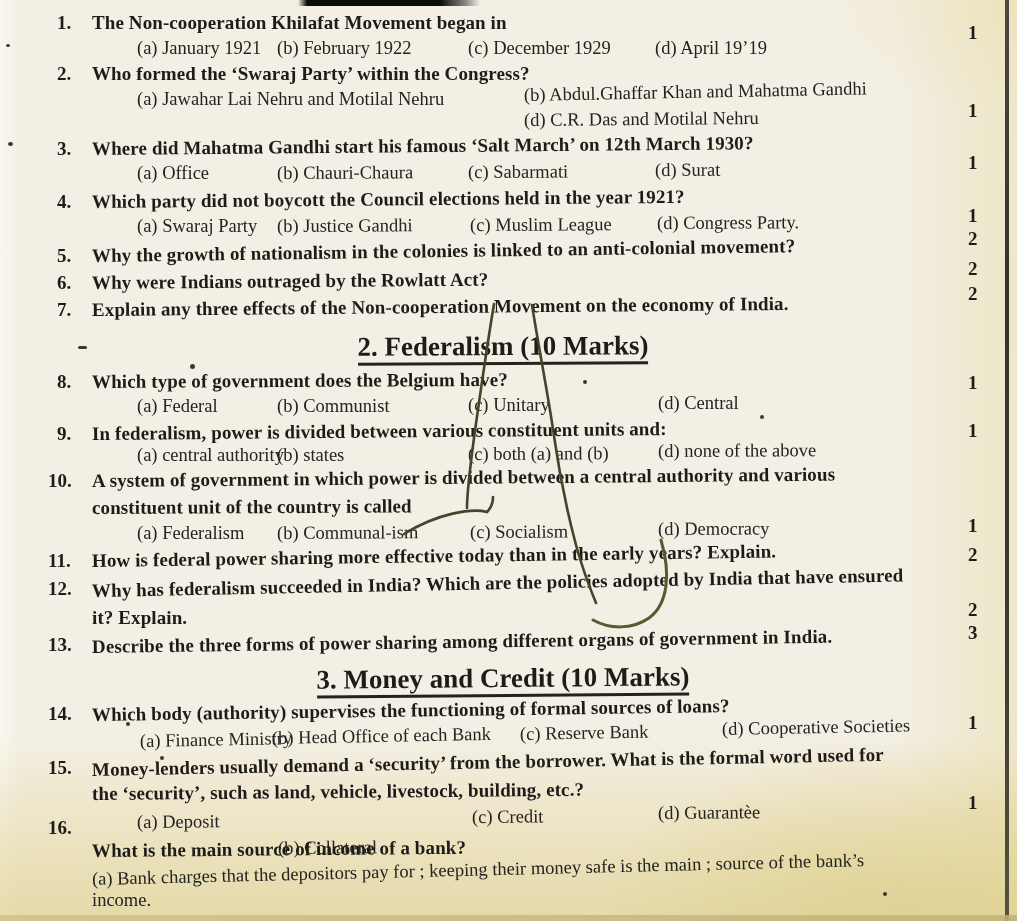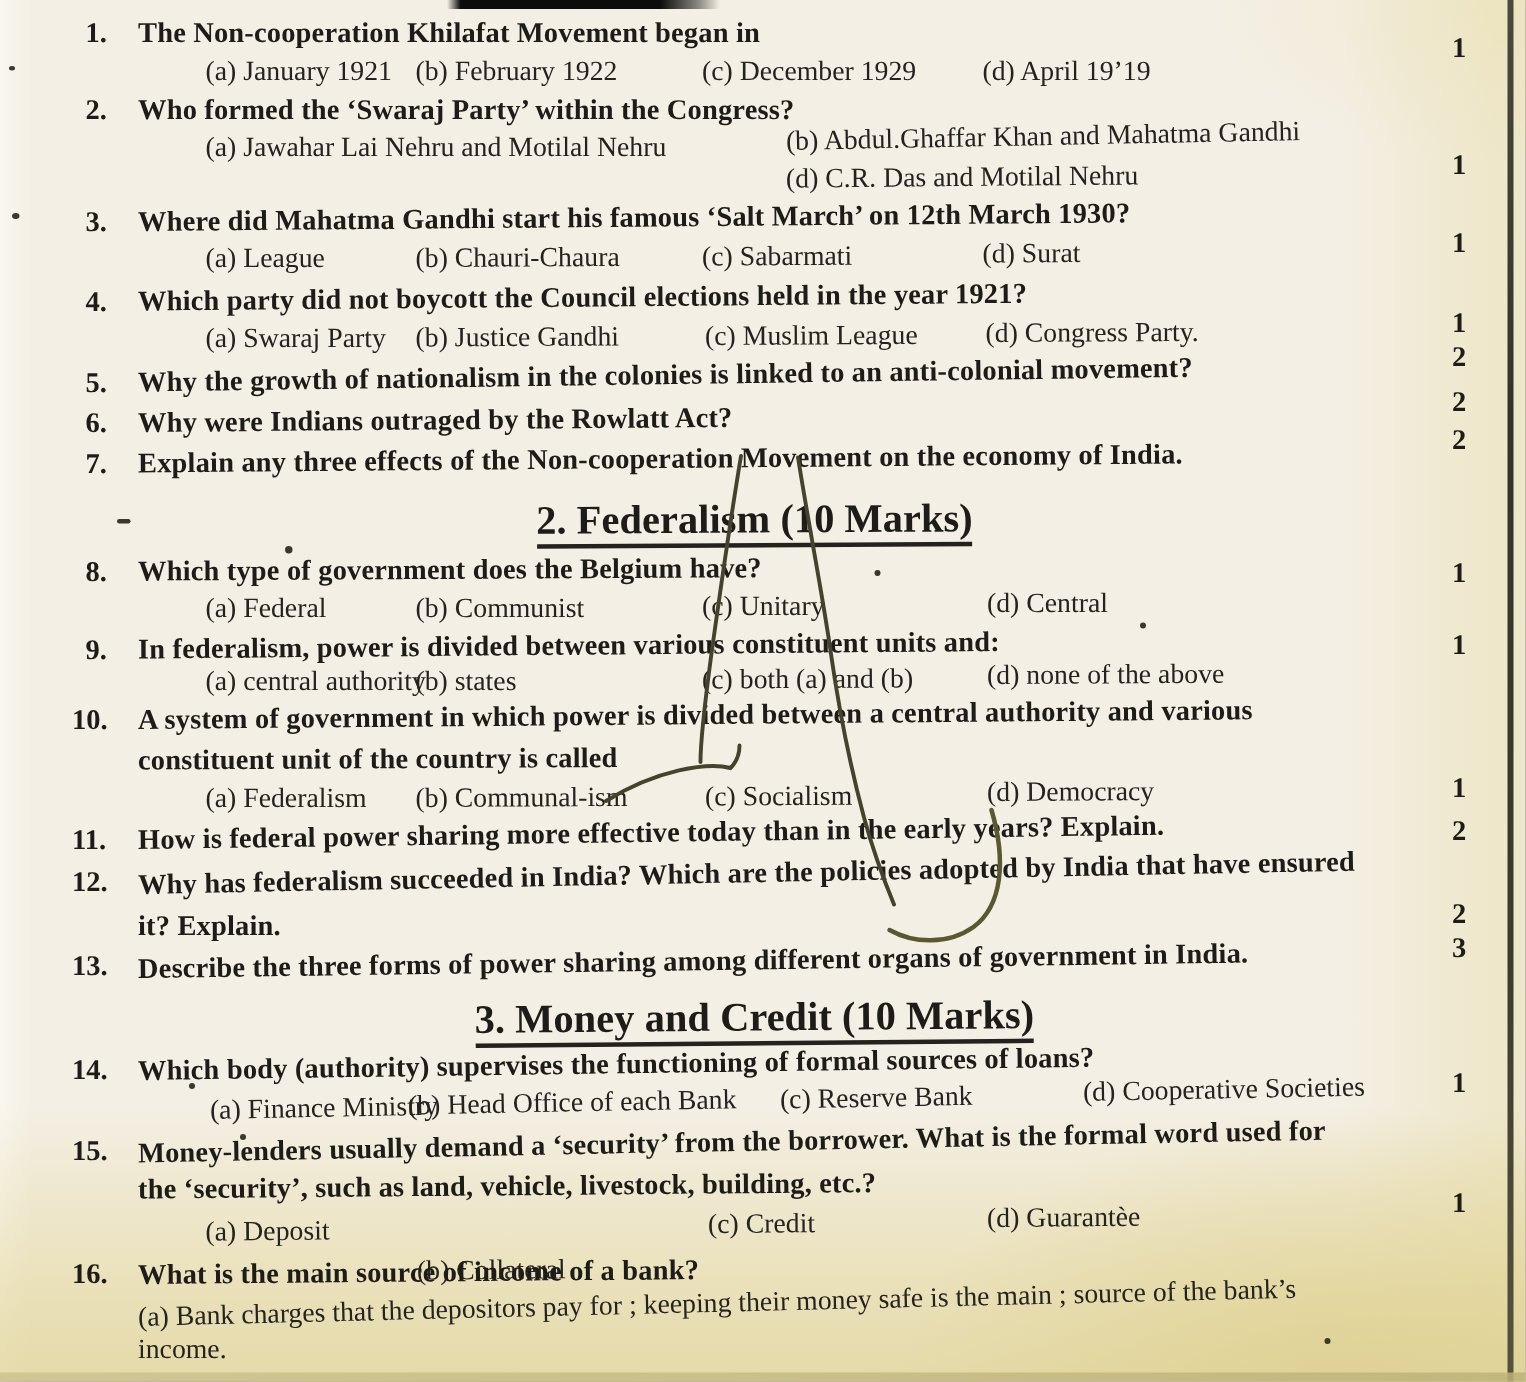--- a/index.html
+++ b/index.html
@@ -52,21 +52,21 @@
 
   <span class="line qno" style="left:57px;top:63px;">2.</span>
   <span class="line opt" style="left:137px;top:89px;">(a) Jawahar Lai Nehru and Motilal Nehru</span>
   <span class="line q" style="left:92px;top:63px;">Who formed the ‘Swaraj Party’ within the Congress?</span>
   <span class="line opt tl11" style="left:524px;top:85px;">(b) Abdul.Ghaffar Khan and Mahatma Gandhi</span>
   <span class="line opt tl05" style="left:524px;top:110px;">(d) C.R. Das and Motilal Nehru</span>
   <span class="mark" style="top:100px;">1</span>
 
   <span class="line qno" style="left:57px;top:138px;">3.</span>
   <span class="line q tl05" style="left:92px;top:138px;">Where did Mahatma Gandhi start his famous ‘Salt March’ on 12th March 1930?</span>
-  <span class="line opt" style="left:137px;top:163px;">(a) League</span>
+  <span class="line opt" style="left:137px;top:163px;">(a) Office</span>
   <span class="line opt tl03" style="left:277px;top:163px;">(b) Chauri-Chaura</span>
   <span class="line opt tl03" style="left:468px;top:162px;">(c) Sabarmati</span>
   <span class="line opt tl03" style="left:655px;top:160px;">(d) Surat</span>
   <span class="mark" style="top:152px;">1</span>
 
   <span class="line qno" style="left:57px;top:191px;">4.</span>
   <span class="line q tl05" style="left:92px;top:191px;">Which party did not boycott the Council elections held in the year 1921?</span>
   <span class="line opt" style="left:137px;top:216px;">(a) Swaraj Party</span>
   <span class="line opt tl03" style="left:277px;top:216px;">(b) Justice Gandhi</span>
   <span class="line opt tl03" style="left:470px;top:215px;">(c) Muslim League</span>
@@ -137,21 +137,21 @@
 
   <span class="line qno" style="left:48px;top:757px;">15.</span>
   <span class="line q tl11" style="left:92px;top:759px;">Money-lenders usually demand a ‘security’ from the borrower. What is the formal word used for</span>
   <span class="line q tl05" style="left:92px;top:783px;">the ‘security’, such as land, vehicle, livestock, building, etc.?</span>
   <span class="line opt tl05" style="left:137px;top:812px;">(a) Deposit</span>
   <span class="line opt tl05" style="left:278px;top:838px;text-align:right;">(b) Collateral</span>
   <span class="line opt tl05" style="left:472px;top:807px;">(c) Credit</span>
   <span class="line opt tl05" style="left:658px;top:803px;">(d) Guarantèe</span>
   <span class="mark" style="top:792px;">1</span>
 
-  <span class="line qno" style="left:48px;top:839px;text-align:center;">16.</span>
+  <span class="line qno" style="left:48px;top:817px;text-align:center;">16.</span>
   <span class="line q tl05" style="left:92px;top:840px;">What is the main source of income of a bank?</span>
   <span class="line opt tl14" style="left:92px;top:869px;">(a) Bank charges that the depositors pay for ; keeping their money safe is the main ; source of the bank’s</span>
   <span class="line opt" style="left:92px;top:890px;">income.</span>
 
   <svg class="strokes" width="1017" height="921" viewBox="0 0 1017 921">
     <path d="M494,304 C488,340 480,395 474,438 C470,468 467,492 467,508" fill="none" stroke="#45432b" stroke-width="2.6" stroke-linecap="round"></path>
     <path d="M404,534 C438,513 472,508 487,512 C491,508 493,503 493,497" fill="none" stroke="#45432b" stroke-width="2.6" stroke-linecap="round"></path>
     <path d="M532,305 C540,355 549,400 554,436 C560,478 568,515 576,545 C582,567 589,586 596,603" fill="none" stroke="#45432b" stroke-width="2.6" stroke-linecap="round"></path>
     <path d="M661,540 C671,574 668,604 649,618 C632,630 609,629 593,620" fill="none" stroke="#5a5830" stroke-width="3" stroke-linecap="round"></path>
   </svg>

